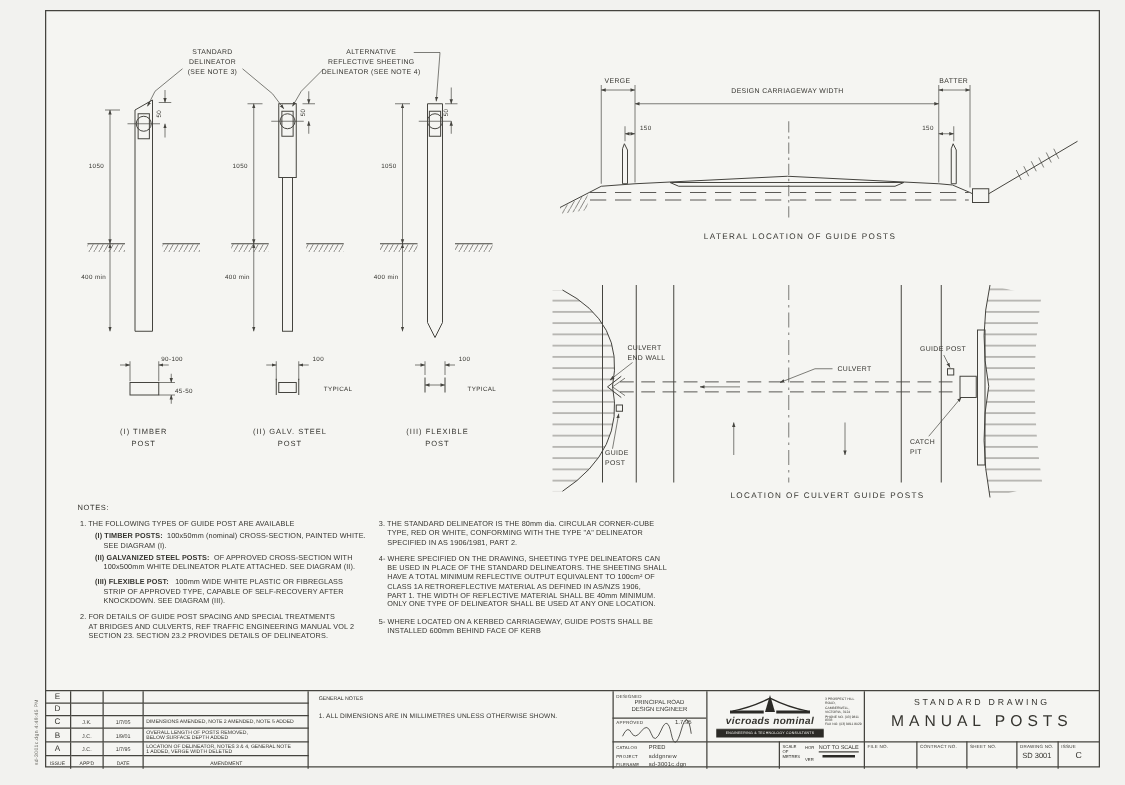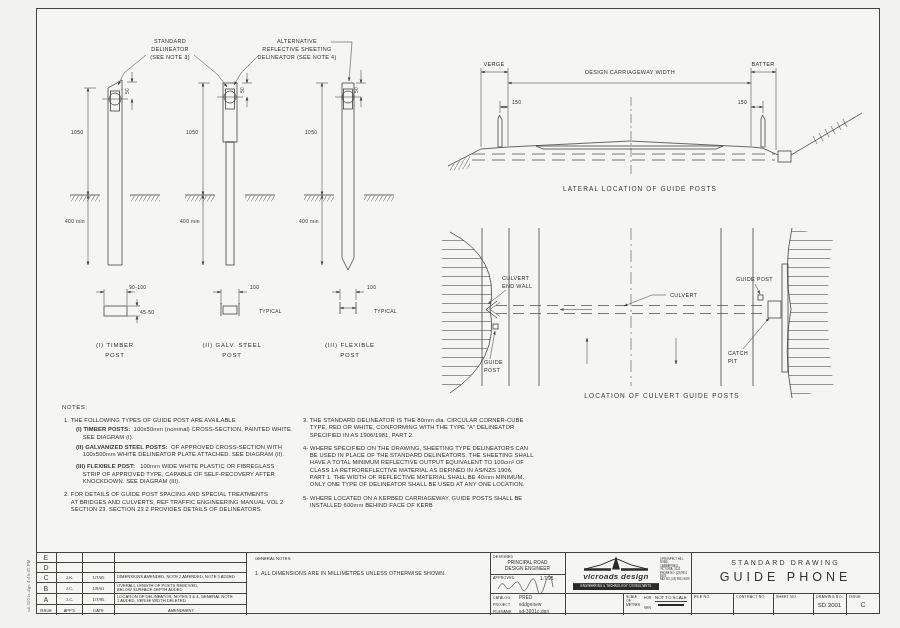--- a/index.html
+++ b/index.html
@@ -368,39 +368,39 @@
   <div class="lbl catlbl" style="left:457px; top:50px;">PROJECT</div>
   <div class="lbl catval" style="left:483px; top:49px;">sddgnnew</div>
   <div class="lbl catlbl" style="left:457px; top:57px;">FILENAME</div>
   <div class="lbl catval" style="left:483px; top:56px;">sd-3001c.dgn</div>
 
   <svg style="left:545px; top:3px;" width="70" height="16" viewBox="0 0 70 16">
     <path d="M3,13.5 H30 M40,13.5 H67" stroke="#2b2a26" stroke-width="2.4"></path>
     <path d="M35,0 L31,13.5 L39,13.5 Z" fill="#2b2a26"></path>
     <path d="M35,2.5 Q20,10 5,12.8 M35,2.5 Q50,10 65,12.8" stroke="#2b2a26" stroke-width="1" fill="none"></path>
   </svg>
-  <div class="wordmark">vicroads design</div>
+  <div class="wordmark">vicroads nominal</div>
   <div class="hl" style="left:537px; width:86px; top:30px;"></div>
   <div class="tagbar">ENGINEERING &amp; TECHNOLOGY CONSULTANTS</div>
   <div class="addr">3 PROSPECT HILL ROAD,
 CAMBERWELL,
 VICTORIA, 3124
 PHONE NO. (03) 9811 8333
 FAX NO. (03) 9811 8029</div>
 
   <div class="scl">SCALE
 OF
 METRES</div>
   <div class="sclhv" style="left:608px; top:43px;">HOR</div>
   <div class="sclhv" style="left:608px; top:53px;">VER</div>
   <div class="nts">NOT TO SCALE</div>
   <div class="sclbar"></div>
 
   <div class="std">STANDARD DRAWING</div>
-  <div class="bigtitle">GUIDE PHONE</div>
+  <div class="bigtitle">MANUAL POSTS</div>
 
   <div class="vl40" style="left:697px;"></div>
   <div class="vl40" style="left:737px;"></div>
   <div class="vl40" style="left:777px;"></div>
   <div class="vl40" style="left:810px;"></div>
   <div class="lbl" style="left:658px; top:42px;">FILE NO.</div>
   <div class="lbl" style="left:700px; top:42px;">CONTRACT NO.</div>
   <div class="lbl" style="left:740px; top:42px;">SHEET NO.</div>
   <div class="lbl" style="left:780px; top:42px;">DRAWING NO.</div>
   <div class="cellval" style="left:777px; top:49px; width:33px; font-size:6px;">SD 3001</div>

